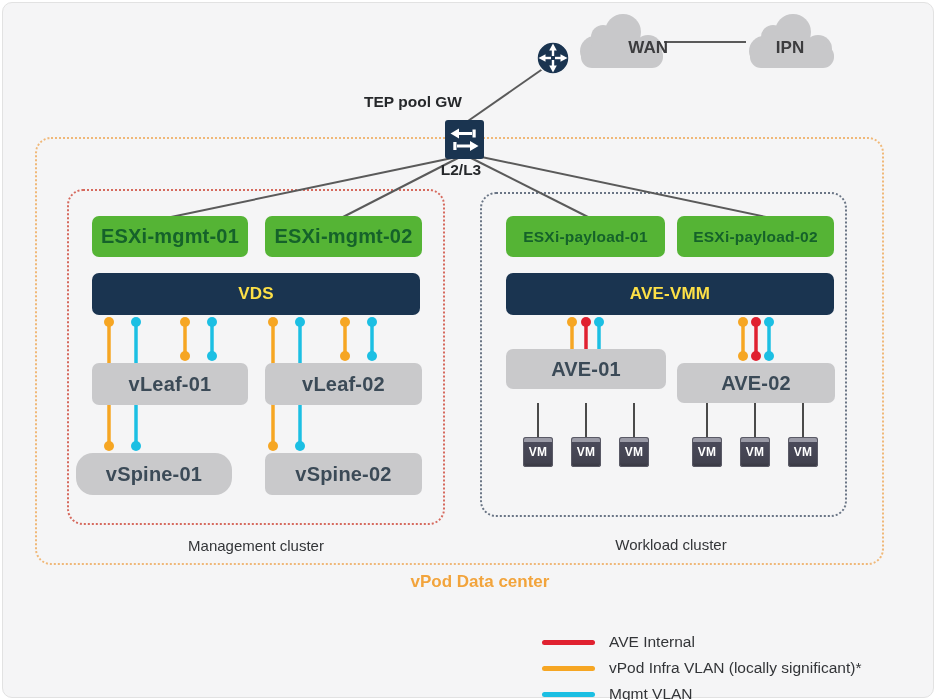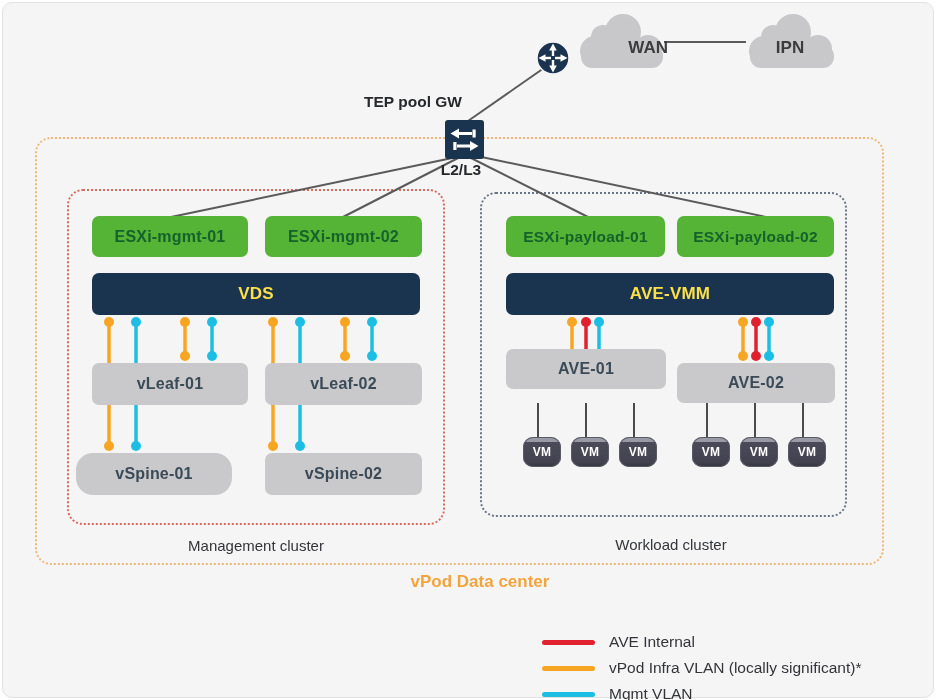--- a/index.html
+++ b/index.html
@@ -11,32 +11,32 @@
     position:absolute;left:2px;top:2px;right:2px;bottom:2px;
     background:#f5f5f6;border:1px solid #e2e2e2;border-radius:10px;
   }
   .boundary{position:absolute;border-radius:16px;}
   .boundary.vpod{left:35px;top:137px;width:845px;height:424px;border:2px dotted var(--vpod-border-orange,#f0b878);}
   .boundary.mgmt{left:67px;top:189px;width:374px;height:332px;border:2px dotted var(--mgmt-border-red,#d66a5e);}
   .boundary.work{left:480px;top:192px;width:363px;height:321px;border:2px dotted var(--workload-border-navy,#6a7585);}
   .lines-layer{position:absolute;left:0;top:0;width:936px;height:700px;pointer-events:none;}
   .node{
     position:absolute;display:flex;align-items:center;justify-content:center;
-    border-radius:7px;font-weight:bold;font-size:16px;letter-spacing:.2px;
+    border-radius:7px;font-weight:bold;font-size:20px;letter-spacing:.2px;
   }
   .node.green{background:var(--accent-green,#55b435);color:#15622a;height:41px;}
   .node.navy{background:var(--navy,#1a3450);color:#fde047;height:42px;font-size:17px;}
   .node.gray{background:var(--box-gray,#c9c9cb);color:#3b4a57;height:42px;}
   .cloud-label{
     position:absolute;text-align:center;font-size:17px;font-weight:600;color:#3c3c3e;
   }
   .txt{position:absolute;color:#26282b;}
   .txt.bold{font-weight:bold;}
   .vm{
-    position:absolute;width:38px;height:30px;border-radius:10px;
+    position:absolute;width:30px;height:30px;border-radius:3px;
     background:linear-gradient(180deg,#9a9aa6 0%,#9a9aa6 16%,#4a4a5a 16%,#42424f 85%,#36363f 100%);
     display:flex;align-items:center;justify-content:center;
     color:#ffffff;font-weight:bold;font-size:12px;letter-spacing:.3px;
     box-shadow:0 0 0 1px #5a5a66 inset;
   }
   .legend{position:absolute;left:542px;top:601px;width:360px;margin-top:28px;}
   .legend-row{display:flex;align-items:center;height:26px;}
   .legend-swatch{width:53px;height:5px;border-radius:3px;flex:0 0 auto;margin-right:14px;}
   .legend-label{font-size:15.5px;color:#333538;}
   .vpod-title{position:absolute;left:330px;top:572px;width:300px;text-align:center;

